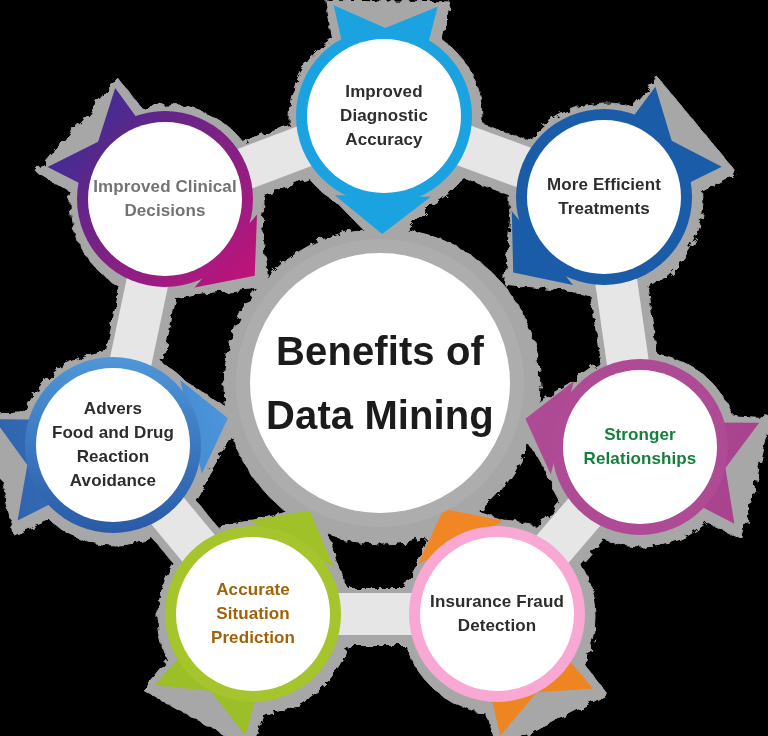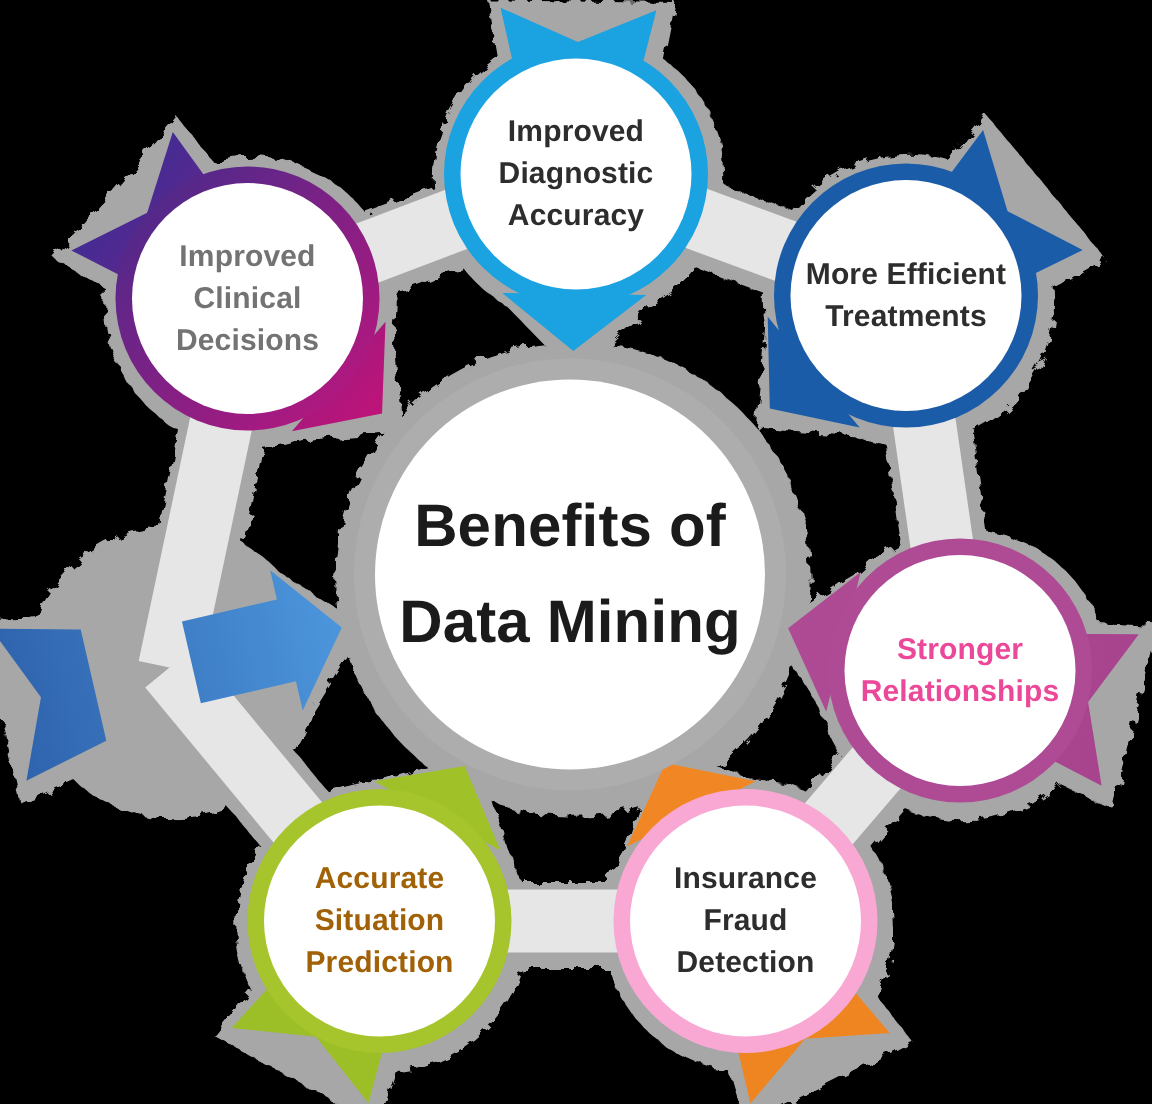--- a/index.html
+++ b/index.html
@@ -11,21 +11,21 @@
   #diagram-svg{position:absolute;left:0;top:0;width:768px;height:736px;}
   .node,.hub{
     position:absolute;border-radius:50%;box-sizing:border-box;
   }
   .inner{
     width:100%;height:100%;border-radius:50%;background:#ffffff;
     display:flex;align-items:center;justify-content:center;text-align:center;
   }
   .label{
     white-space:pre-line;
-    font-weight:bold;font-size:20px;line-height:1.4;
+    font-weight:bold;font-size:17px;line-height:1.4;
     letter-spacing:.1px;
   }
   .hub-label{font-size:40px;line-height:1.6;}
 </style>
 </head>
 <body>
 
 <div class="stage">
 
   <svg id="diagram-svg" xmlns="http://www.w3.org/2000/svg" viewBox="0 0 768 736">
@@ -123,40 +123,48 @@
 
   <div class="node" style="left: 516px; top: 109px; height: 176px; width: 176px; padding: 11px; background: rgb(26, 92, 168);">
     <div class="inner">
       <div class="label" style="color: rgb(45, 45, 45);">More Efficient
 Treatments</div>
     </div>
   </div>
 
   <div class="node" style="left: 552px; top: 359px; height: 176px; width: 176px; padding: 11px; background: rgb(175, 74, 149);">
     <div class="inner">
-      <div class="label" style="color: #ec4899;">Stronger
+      <div class="label" style="color: #15803d;">Stronger
 Relationships</div>
     </div>
   </div>
 
   <div class="node" style="left: 409px; top: 526px; height: 176px; width: 176px; padding: 11px; background: #f9a8d4;">
     <div class="inner">
       <div class="label" style="color: rgb(45, 45, 45);">Insurance Fraud
 Detection</div>
     </div>
   </div>
 
   <div class="node" style="left: 165px; top: 526px; height: 176px; width: 176px; padding: 11px; background: rgb(166, 196, 44);">
     <div class="inner">
       <div class="label" style="color: #a16207;">Accurate
 Situation
 Prediction</div>
     </div>
   </div>
 
+  <div class="node" style="left: 25px; top: 357px; height: 176px; width: 176px; padding: 11px; background: linear-gradient(rgb(78, 151, 217), rgb(42, 90, 166));">
+    <div class="inner">
+      <div class="label" style="color: rgb(45, 45, 45);">Advers
+Food and Drug
+Reaction
+Avoidance</div>
+    </div>
+  </div>
 
   <div class="node" style="left: 77px; top: 111px; height: 176px; width: 176px; padding: 11px; background: linear-gradient(135deg, rgb(63, 44, 140), rgb(194, 21, 125));">
     <div class="inner">
       <div class="label" style="color: #737373;">Improved Clinical
 Decisions</div>
     </div>
   </div>
 
   <div class="hub" style="left: 236px; top: 239px; height: 288px; width: 288px; padding: 14px; background: rgb(173, 173, 173);">
     <div class="inner">

